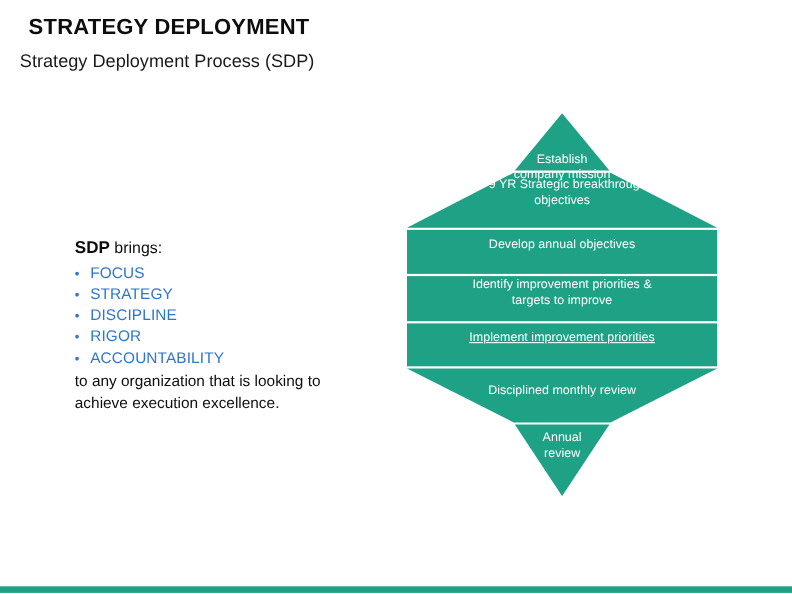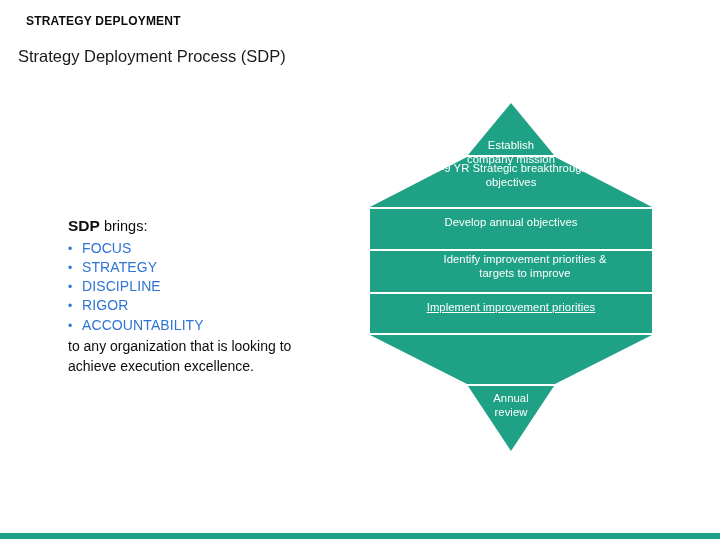--- a/index.html
+++ b/index.html
@@ -13,21 +13,21 @@
     font-family: "Liberation Sans", sans-serif;
     overflow: hidden;
     position: relative;
   }
 
   
   #slide-title {
     position: absolute;
     left: 26px;
     top: 14px;
-    font-size: 12px;
+    font-size: 20px;
     font-weight: bold;
     letter-spacing: 0.2px;
     color: #0d0d0d;
     white-space: nowrap;
   }
   #slide-subtitle {
     position: absolute;
     left: 18px;
     top: 47px;
     font-size: 16.5px;
@@ -101,21 +101,21 @@
     color: #ffffff;
     font-size: 11.3px;
     line-height: 1.28;
     letter-spacing: 0.05px;
     pointer-events: none;
   }
   
   #band-0 { left: 46px;  width: 194px; top: 10px;  height: 38px; margin-top: 25px; }
   #band-1 { left: 8px;   width: 270px; top: 58px;  height: 38px; }
   #band-2 { left: 4px;   width: 278px; top: 112px; height: 20px; }
-  #band-3 { left: 18px;   width: 278px; top: 149px; height: 36px; }
+  #band-3 { left: 4px;   width: 278px; top: 149px; height: 36px; }
   #band-4 { left: 4px;   width: 278px; top: 197px; height: 20px; text-decoration: underline; }
   #band-5 { left: 20px;  width: 246px; top: 245px; height: 20px; }
   #band-6 { left: 60px;  width: 166px; top: 288px; height: 38px; }
 
   
   #bottom-bar {
     position: absolute;
     left: 0;
     top: 533px;
     width: 720px;
@@ -201,20 +201,23 @@
 
   <div class="hex-label" id="band-3">
     <div>Identify improvement priorities &amp;</div>
     <div>targets to improve</div>
   </div>
 
   <div class="hex-label" id="band-4">
     <div>Implement improvement priorities</div>
   </div>
 
+  <div class="hex-label" id="band-5">
+    <div>Disciplined monthly review</div>
+  </div>
 
   <div class="hex-label" id="band-6">
     <div>Annual</div>
     <div>review</div>
   </div>
 
 </div>
 
 <div id="bottom-bar" style="background: rgb(31, 161, 133);"></div>
 

